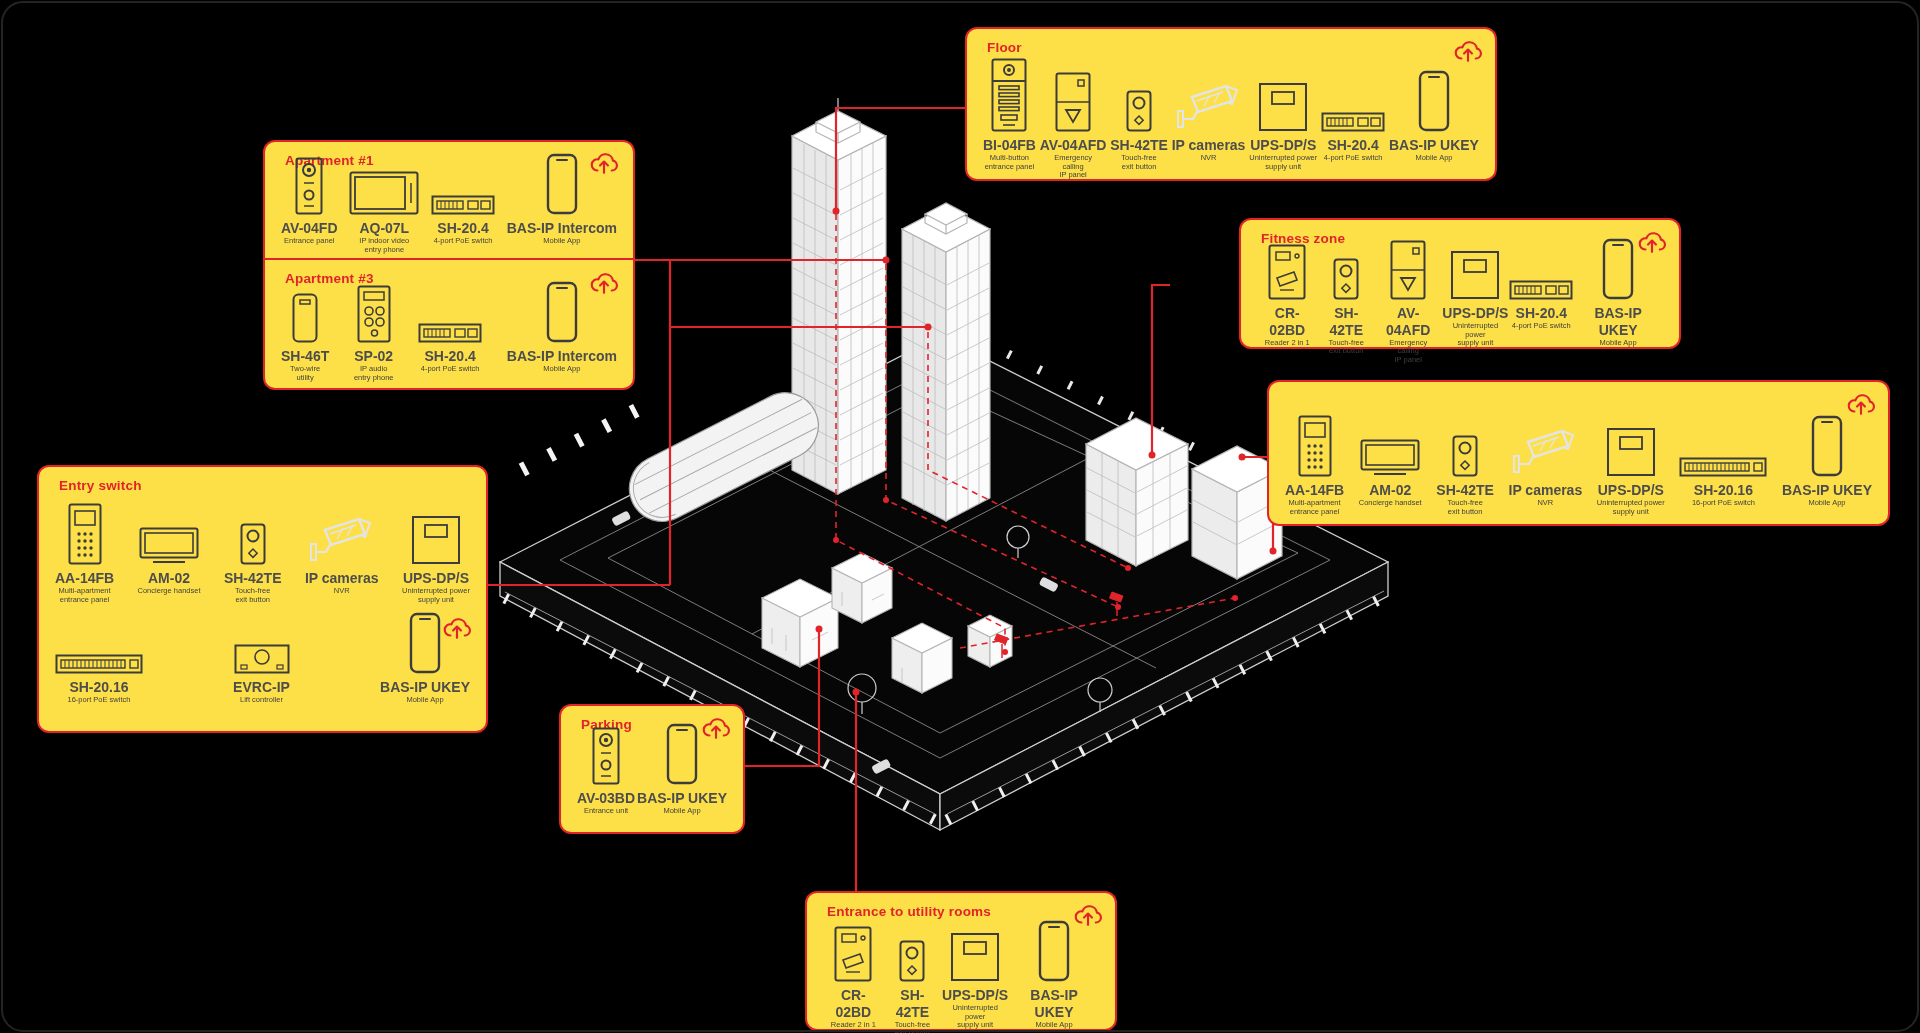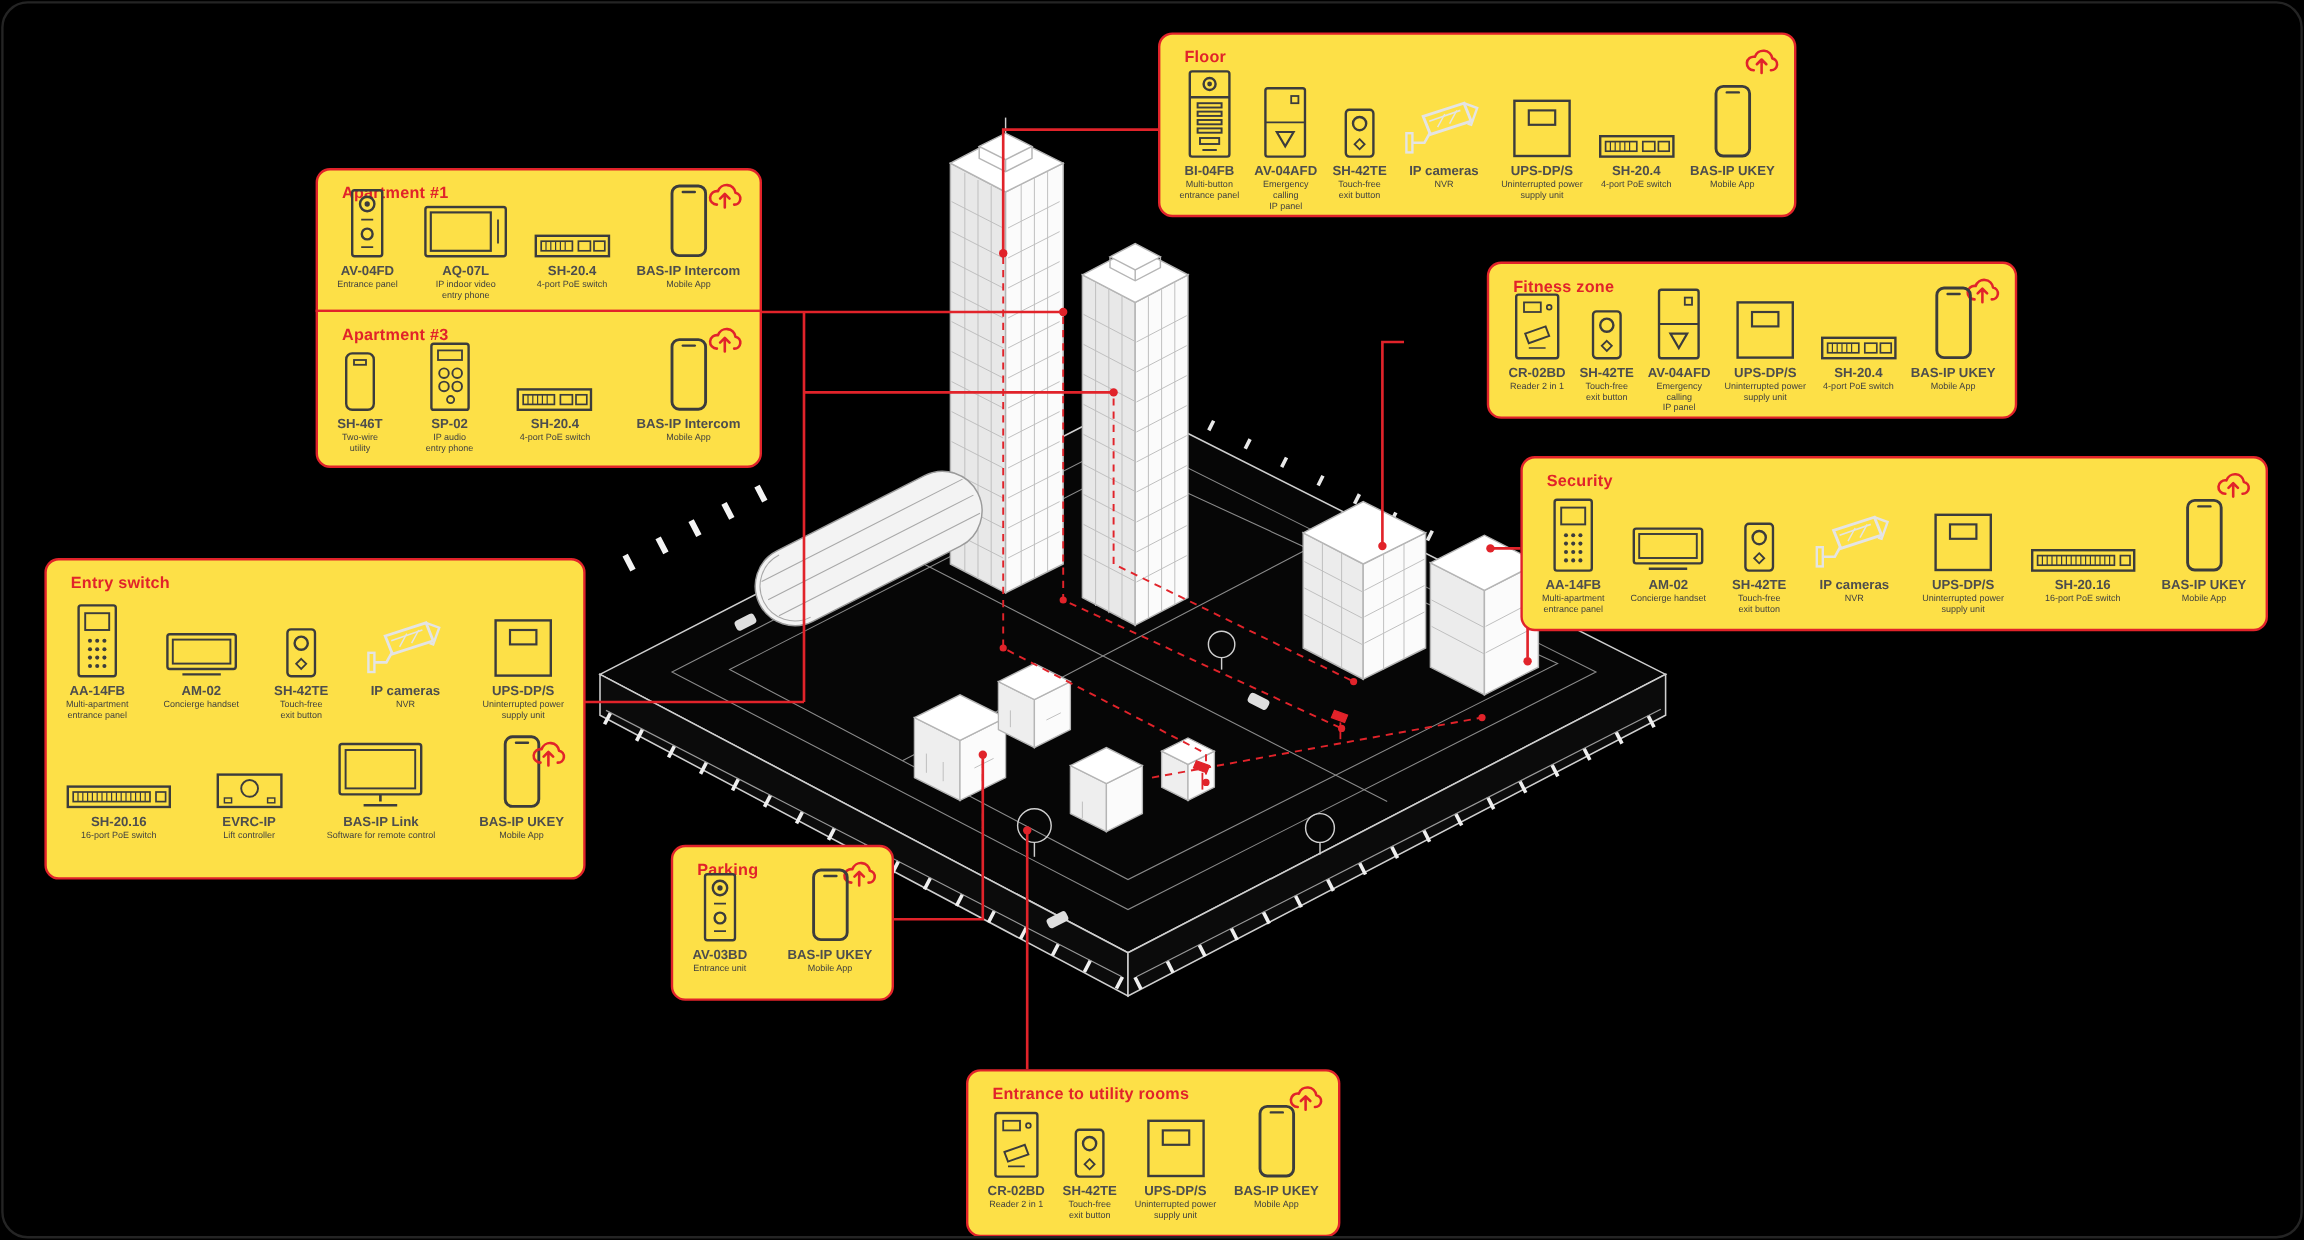--- a/index.html
+++ b/index.html
@@ -11,21 +11,21 @@
   
   .box{position:absolute;border:2.5px solid #e1232a;border-radius:12px;background:#fde047;z-index:10;}
   .box-title{color:#e1232a;font-weight:bold;font-size:13.5px;letter-spacing:.2px;margin:11px 0 0 20px;}
   .devices{position:absolute;left:16px;right:16px;bottom:8px;display:flex;
            justify-content:space-between;align-items:flex-end;}
   .device{display:flex;flex-direction:column;align-items:center;justify-content:flex-end;text-align:center;}
   .dicon{display:flex;align-items:flex-end;justify-content:center;color:#3c3c3c;}
   .dicon[data-name="ip-camera-icon"]{color:#e4e4e4;}
   .dlabel{height:34px;margin-top:5px;}
   .row2 .dlabel{height:30px;}
-  .dname{color:#4d4d4d;font-weight:bold;font-size:11px;line-height:1.2;}
+  .dname{color:#4d4d4d;font-weight:bold;font-size:14px;line-height:1.2;}
   .ddesc{color:#3f3f3f;font-size:7.5px;line-height:1.18;white-space:pre-line;}
   .cloud{position:absolute;width:30px;height:26px;}
   .cloud svg{width:100%;height:100%;}
 
   
   #box-floor    {left:965px; top:27px;  width:528px; height:150px;}
   #box-apartment{left:263px; top:140px; width:368px; height:246px;}
   #box-fitness  {left:1239px;top:218px; width:438px; height:127px;}
   #box-security {left:1267px;top:380px; width:619px; height:142px;}
   #box-entry    {left:37px;  top:465px; width:447px; height:264px;}
@@ -530,21 +530,20 @@
           </div>
           <div class="dlabel" data-name="device-label">
             <div class="dname" data-name="device-name">BAS-IP UKEY</div>
             <div class="ddesc" data-name="device-description">Mobile App</div>
           </div>
         </div>
       </div>
   </div>
 
   <div class="box" id="box-security" data-name="zone-box-security">
-    <div class="box-title" data-name="zone-title">Security</div>
     <div class="cloud" data-name="cloud-upload-icon"><svg viewBox="0 0 32 27" fill="none" stroke="#e1232a" stroke-width="2.3" stroke-linecap="round" stroke-linejoin="round">
           <path d="M9 21.5 a6 6 0 1 1 1 -11.9 A8 8 0 0 1 25.5 11 a5.3 5.3 0 0 1 -1.2 10.5"></path>
           <path d="M16 24 V12.5 M11.8 16.2 L16 12 l4.2 4.2"></path>
         </svg></div>
     <div class="devices" data-name="device-row">
         <div class="device" data-name="device-aa-14fb">
           <div class="dicon" data-name="panel-display-icon">
             <svg width="34" height="62" viewBox="0 0 34 62" fill="none" stroke="currentColor" stroke-width="2">
               <rect x="1.5" y="1.5" width="31" height="59" rx="2"></rect>
               <rect x="7" y="8" width="20" height="14" stroke-width="1.6"></rect>
@@ -768,33 +767,20 @@
               <circle cx="28" cy="13" r="7" stroke-width="1.6"></circle>
               <rect x="7" y="21" width="6" height="4" stroke-width="1.2"></rect>
               <rect x="43" y="21" width="6" height="4" stroke-width="1.2"></rect>
             </svg>
           </div>
           <div class="dlabel" data-name="device-label">
             <div class="dname" data-name="device-name">EVRC-IP</div>
             <div class="ddesc" data-name="device-description">Lift controller</div>
           </div>
         </div>
-        <div class="device" data-name="device-bas-ip-link">
-          <div class="dicon" data-name="desktop-icon">
-            <svg width="76" height="56" viewBox="0 0 76 56" fill="none" stroke="currentColor" stroke-width="2">
-              <rect x="4" y="2" width="68" height="42" rx="2"></rect>
-              <rect x="9" y="7" width="58" height="32" stroke-width="1.6"></rect>
-              <path d="M38 44 V50 M24 53 H52" stroke-width="2.2"></path>
-            </svg>
-          </div>
-          <div class="dlabel" data-name="device-label">
-            <div class="dname" data-name="device-name">BAS-IP Link</div>
-            <div class="ddesc" data-name="device-description">Software for remote control</div>
-          </div>
-        </div>
         <div class="device" data-name="device-bas-ip-ukey">
           <div class="dicon" data-name="phone-icon">
             <svg width="32" height="62" viewBox="0 0 32 62" fill="none" stroke="currentColor" stroke-width="2.4">
               <rect x="2" y="2" width="28" height="58" rx="6"></rect>
               <line x1="11" y1="7" x2="21" y2="7" stroke-width="2" stroke-linecap="round"></line>
             </svg>
           </div>
           <div class="dlabel" data-name="device-label">
             <div class="dname" data-name="device-name">BAS-IP UKEY</div>
             <div class="ddesc" data-name="device-description">Mobile App</div>

